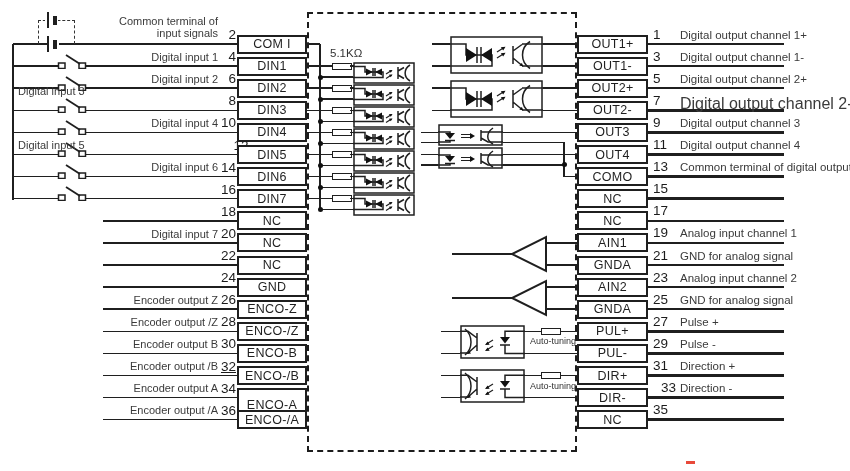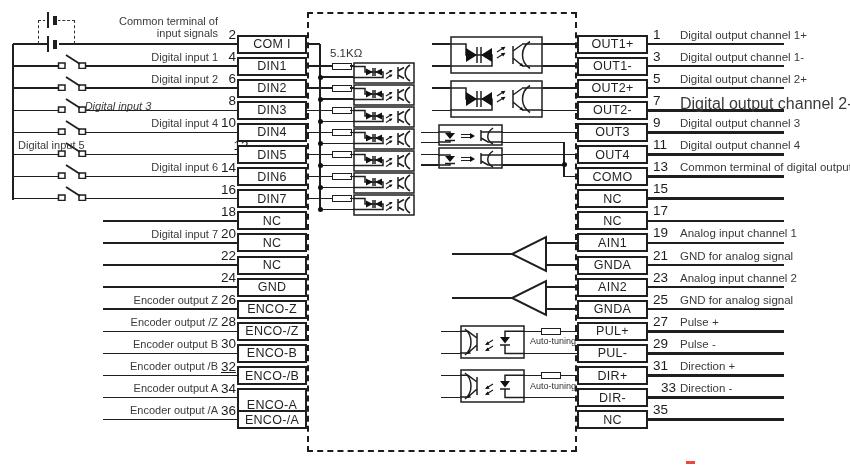--- a/index.html
+++ b/index.html
@@ -71,21 +71,21 @@
       <div class="cell" style="left: 237px; top: 78.7px; width: 70px; height: 19px;">DIN2</div>
       <div class="ln" style="left: 13px; top: 109.55px; width: 46px; height: 1.5px;"></div>
       <div class="ln" style="left: 86px; top: 109.55px; width: 151px; height: 1.5px;"></div>
       <div class="svgbox" style="left: 56px; top: 96.8px; width: 32px; height: 16px;"><svg width="32" height="16" viewBox="0 0 32 16" xmlns="http://www.w3.org/2000/svg">
     <g fill="none" stroke="#1f1f1f" stroke-width="1.5">
       <rect x="2.5" y="10" width="6.5" height="5.5" fill="#fff"></rect>
       <rect x="23" y="10" width="6.5" height="5.5" fill="#fff"></rect>
       <line x1="24" y1="11" x2="10" y2="2" stroke-width="1.8"></line>
           </g>
         </svg></div>
-      <div class="lbl" style="left: 18px; top: 100px; width: 200px; text-align: center; font-style: italic;">Digital input 3</div>
+      <div class="lbl" style="left: 18px; top: 85px; width: 200px; text-align: left;">Digital input 3</div>
       <div class="pin" style="left: 214px; top: 93.3px; width: 22px; text-align: right;">8</div>
       <div class="cell" style="left: 237px; top: 100.8px; width: 70px; height: 19px;">DIN3</div>
       <div class="ln" style="left: 13px; top: 131.65px; width: 46px; height: 1.5px;"></div>
       <div class="ln" style="left: 86px; top: 131.65px; width: 151px; height: 1.5px;"></div>
       <div class="svgbox" style="left: 56px; top: 118.9px; width: 32px; height: 16px;"><svg width="32" height="16" viewBox="0 0 32 16" xmlns="http://www.w3.org/2000/svg">
     <g fill="none" stroke="#1f1f1f" stroke-width="1.5">
       <rect x="2.5" y="10" width="6.5" height="5.5" fill="#fff"></rect>
       <rect x="23" y="10" width="6.5" height="5.5" fill="#fff"></rect>
       <line x1="24" y1="11" x2="10" y2="2" stroke-width="1.8"></line>
           </g>

